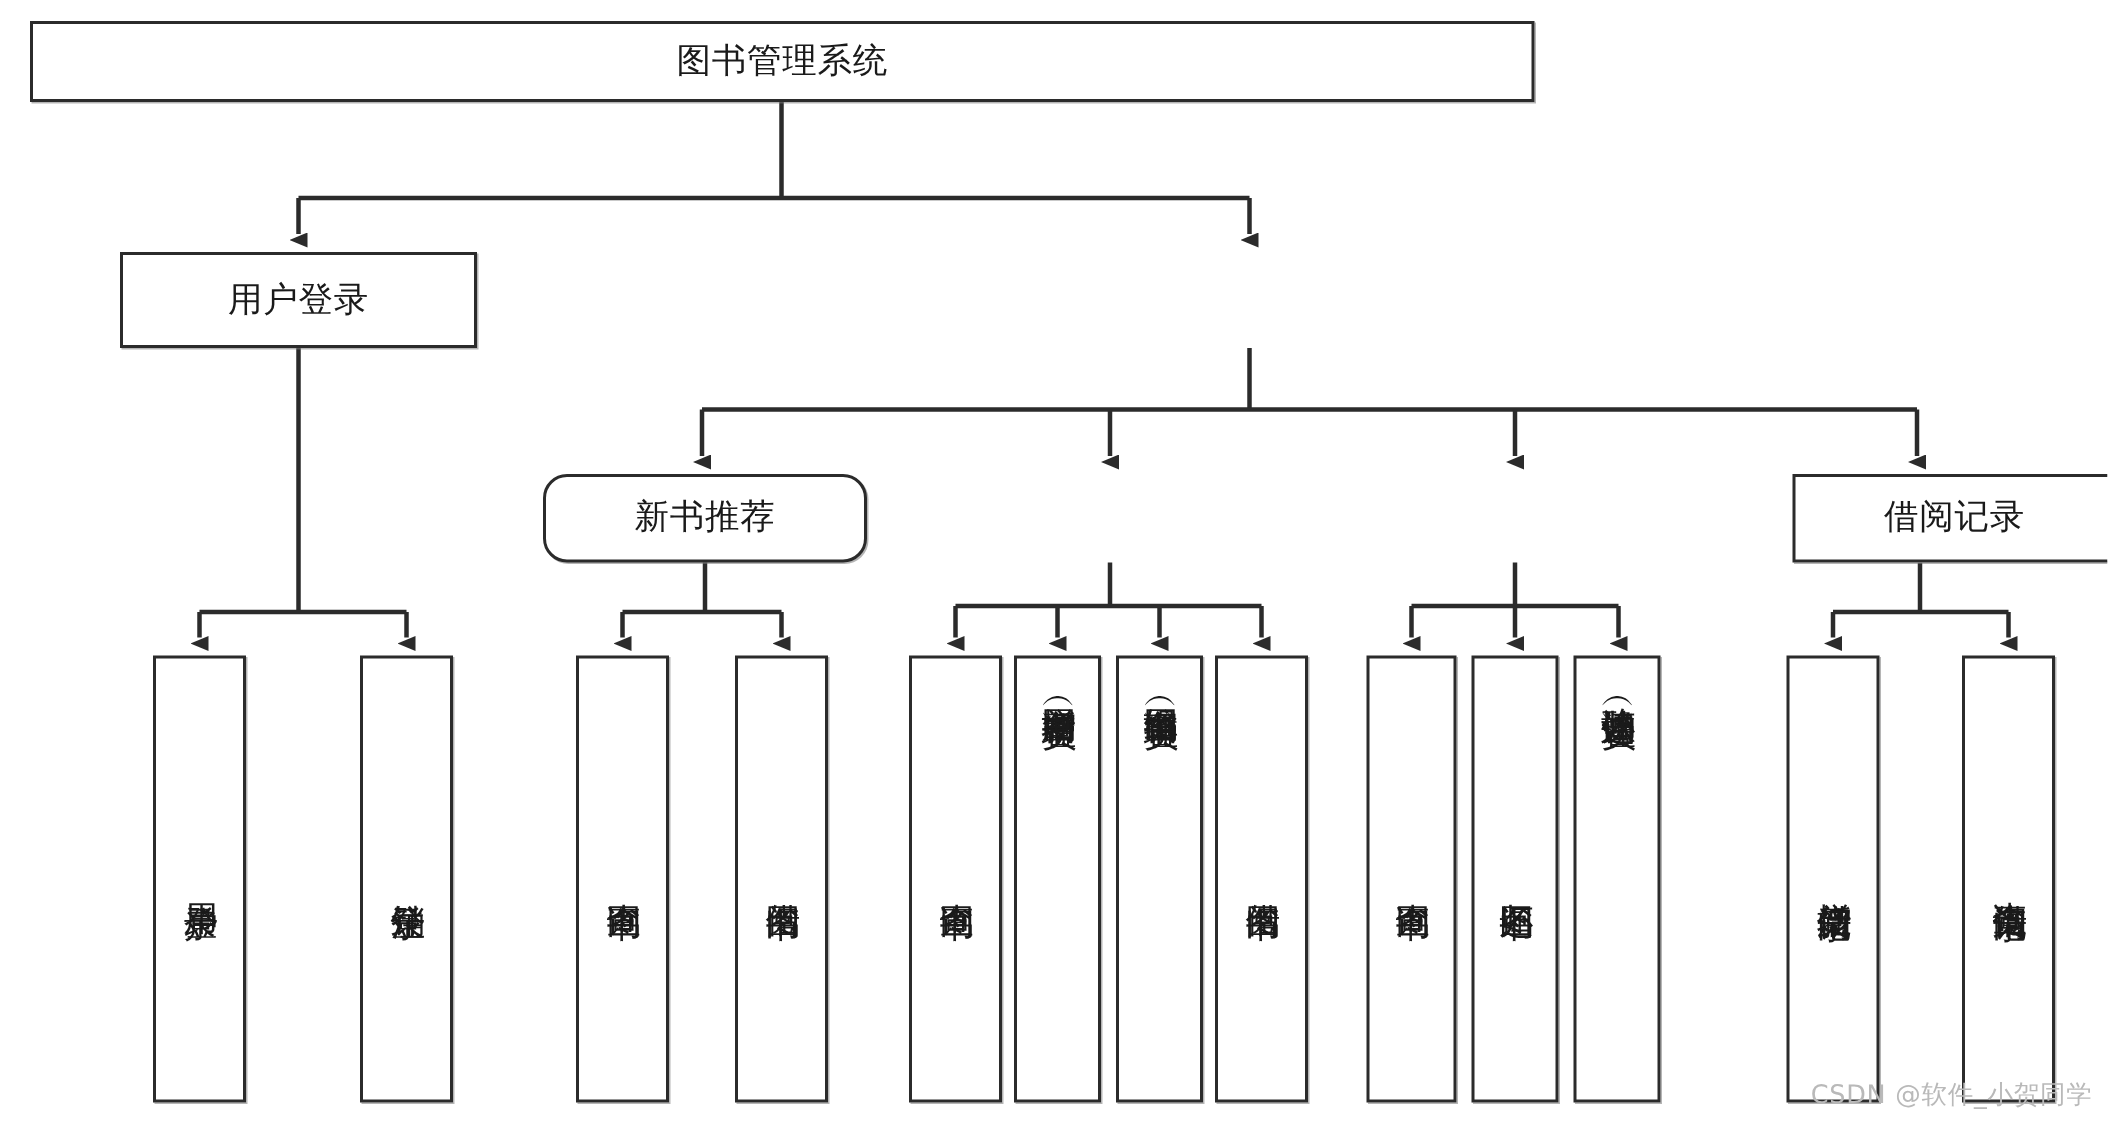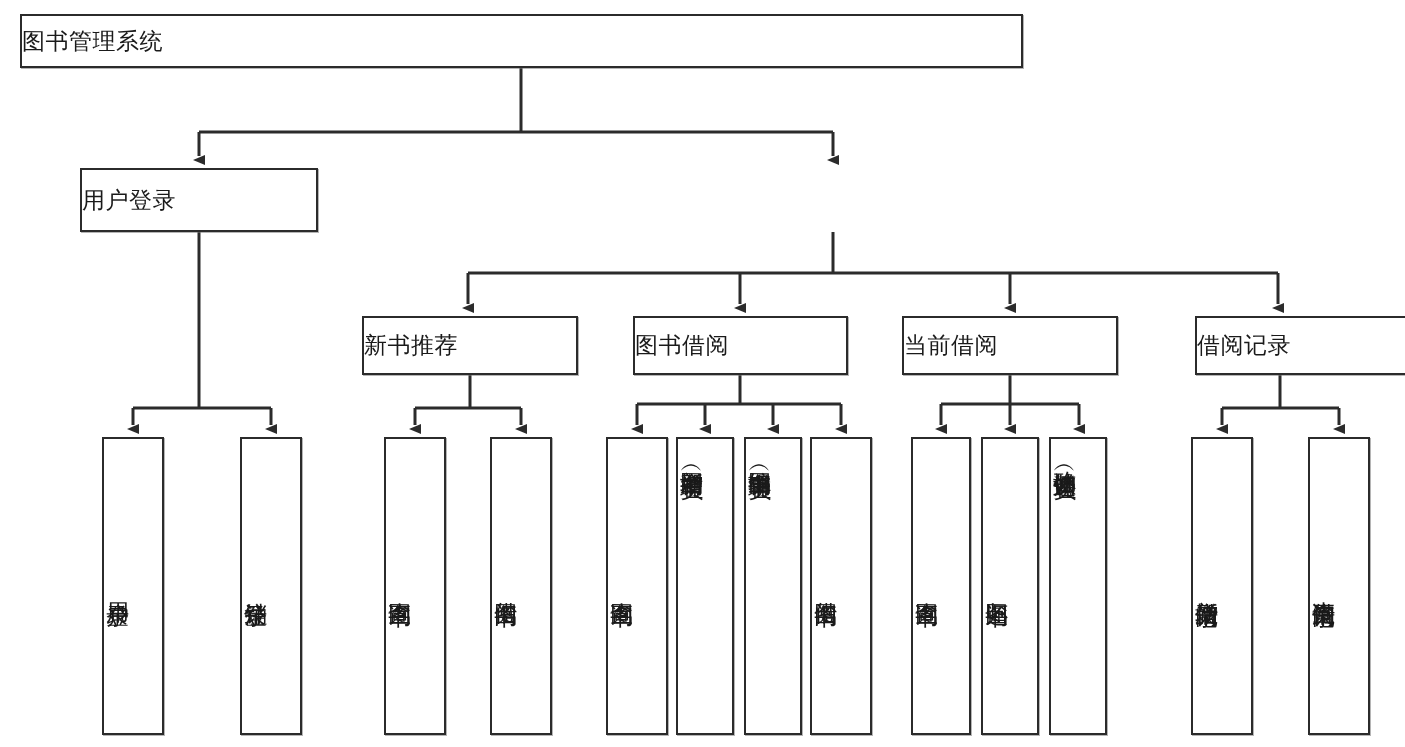--- a/index.html
+++ b/index.html
@@ -27,21 +27,21 @@
     pointer-events: none;
   }
   .node {
     position: absolute;
     box-sizing: border-box;
     background: #ffffff;
     border: 2.5px solid #2b2b2b;
     box-shadow: 1px 1px 0 0 rgba(120,120,120,0.55);
     display: flex;
     align-items: center;
-    justify-content: flex-start;
+    justify-content: center;
     color: #1a1a1a;
   }
   .node-label {
     font-size: 23px;
     line-height: 1.15;
     letter-spacing: 0.5px;
     white-space: nowrap;
     color: #1a1a1a;
   }
   
@@ -134,31 +134,25 @@
 
   <div class="node horizontal" style="left:20px; top:14px; width:1003px; height:54px;">
     <span class="node-label">图书管理系统</span>
   </div>
 
   <div class="node horizontal" style="left:80px; top:168px; width:238px; height:64px;">
     <span class="node-label">用户登录</span>
   </div>
 
 
-  <div class="node horizontal" style="left:362px; top:316px; width:216px; height:59px;">
+  <div class="node horizontal" style="left:362px; top:316px; width:216px; height:59px;border-radius:16px;">
     <span class="node-label">新书推荐</span>
   </div>
 
-  <div class="node horizontal" style="left:633px; top:316px; width:215px; height:59px;">
-    <span class="node-label">图书借阅</span>
-  </div>
-
-  <div class="node horizontal" style="left:902px; top:316px; width:216px; height:59px;">
-    <span class="node-label">当前借阅</span>
-  </div>
+
 
   <div class="node horizontal" style="left:1172px; top:316px; width:216px; height:59px;margin-left:23px;">
     <span class="node-label">借阅记录</span>
   </div>
 
   <div class="node vertical centered" style="left:102px; top:437px; width:62px; height:298px;">
     <span class="node-label">用户登录</span>
   </div>
 
   <div class="node vertical centered" style="left:240px; top:437px; width:62px; height:298px;">
@@ -202,14 +196,15 @@
   </div>
 
   <div class="node vertical centered" style="left:1191px; top:437px; width:62px; height:298px;">
     <span class="node-label">新增借阅记录</span>
   </div>
 
   <div class="node vertical centered" style="left:1308px; top:437px; width:62px; height:298px;">
     <span class="node-label">查询借阅记录</span>
   </div>
 
+  <div id="watermark">CSDN @软件_小贺同学</div>
 
 </div>
 
 </body></html>

